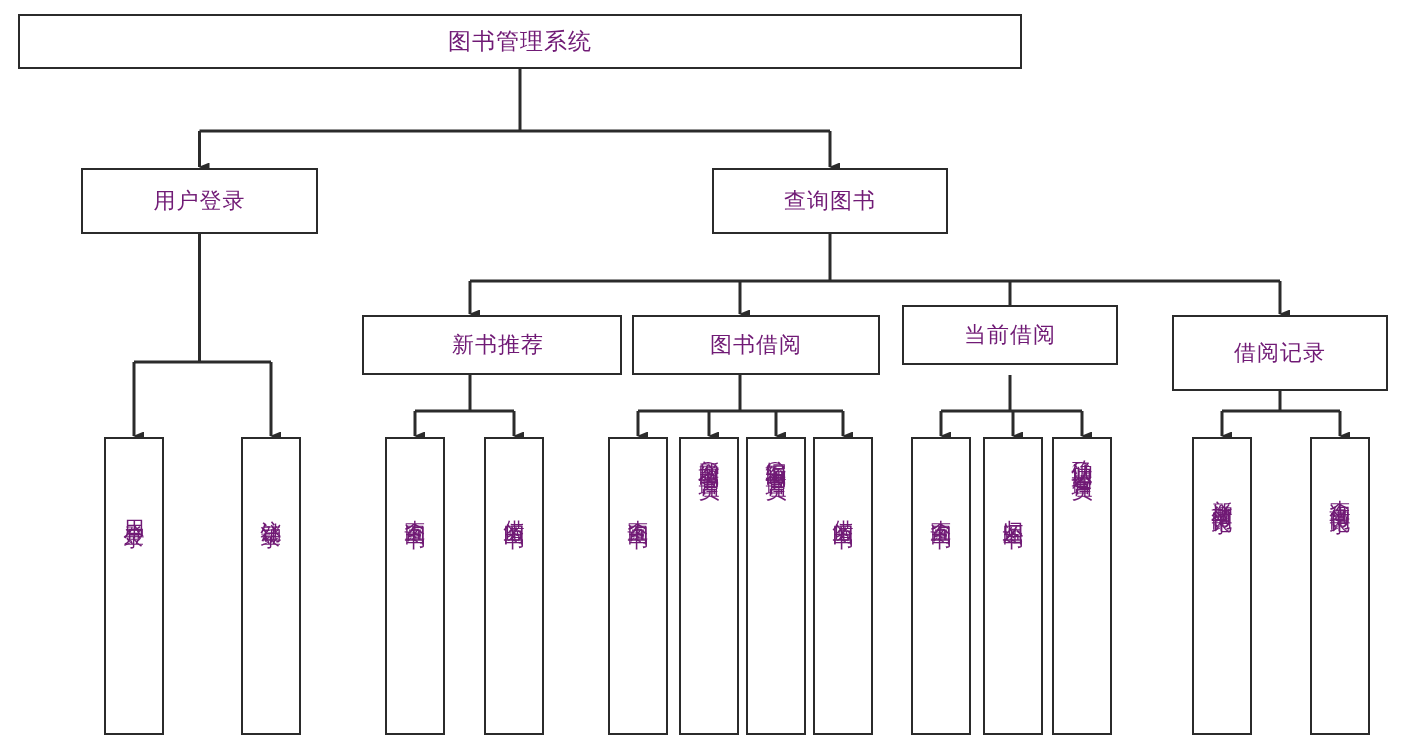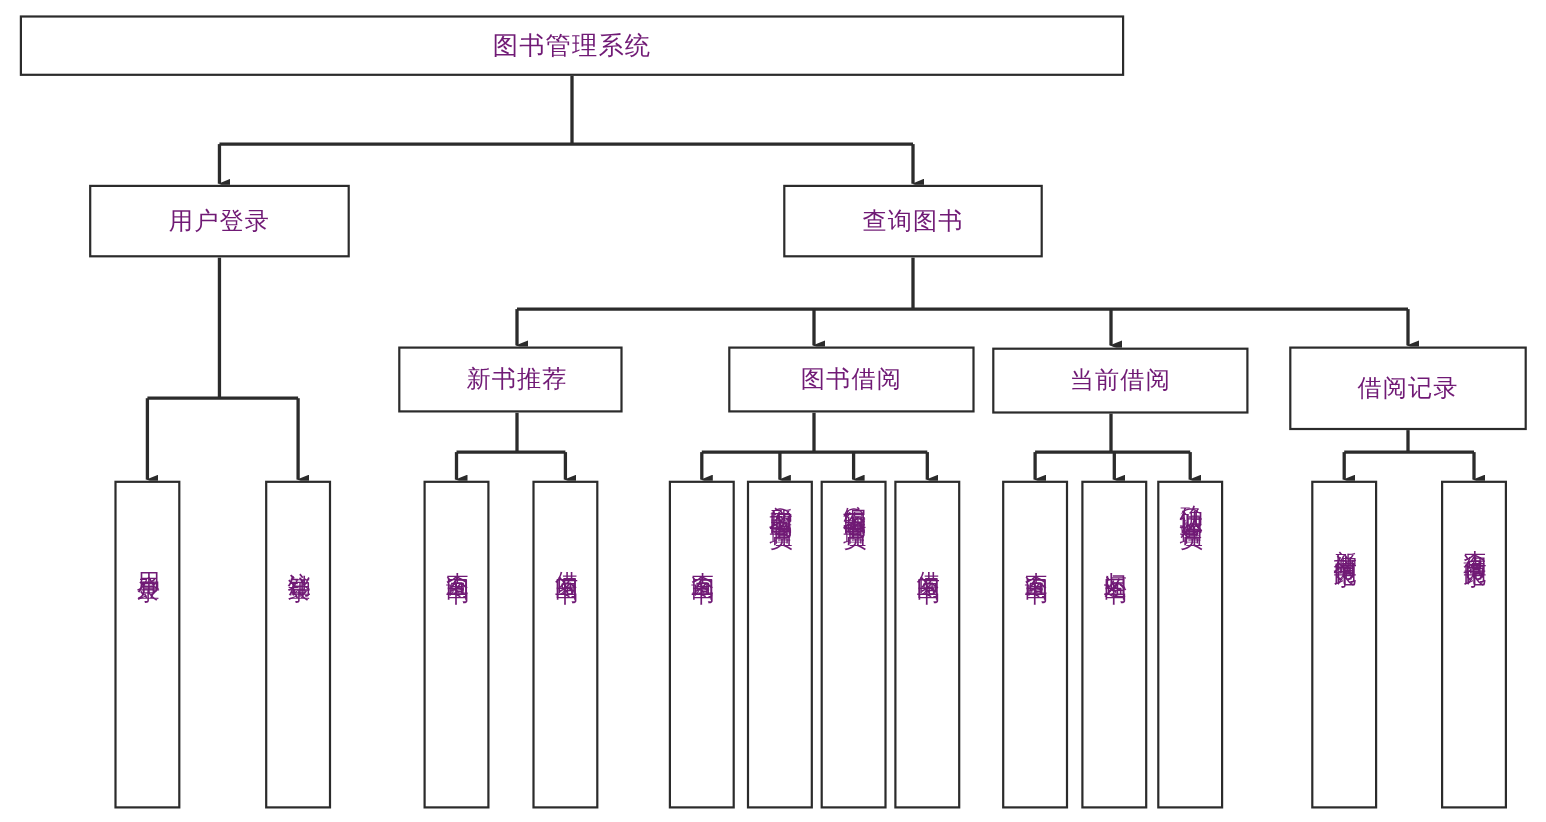--- a/index.html
+++ b/index.html
@@ -127,27 +127,27 @@
     <span class="flat-label">图书管理系统</span>
   </div>
 
   <div id="node-container">
       <div class="node-box level-2" style="left: 81px; top: 168px; width: 237px; height: 66px;">
         <span class="flat-label">用户登录</span>
       </div>
       <div class="node-box level-2" style="left: 712px; top: 168px; width: 236px; height: 66px;">
         <span class="flat-label">查询图书</span>
       </div>
-      <div class="node-box level-3" style="left: 362px; top: 315px; width: 204px; height: 60px; padding-left: 12px;">
+      <div class="node-box level-3" style="left: 362px; top: 315px; width: 260px; height: 60px; padding-left: 12px;">
         <span class="flat-label">新书推荐</span>
       </div>
-      <div class="node-box level-3" style="left: 632px; top: 315px; width: 224px; height: 60px; margin-left: 30px;">
+      <div class="node-box level-3" style="left: 632px; top: 315px; width: 248px; height: 60px;">
         <span class="flat-label">图书借阅</span>
       </div>
-      <div class="node-box level-3" style="left: 902px; top: 316px; width: 233px; height: 60px;">
+      <div class="node-box level-3" style="left: 902px; top: 305px; width: 216px; height: 60px;">
         <span class="flat-label">当前借阅</span>
       </div>
       <div class="node-box level-3" style="left: 1172px; top: 315px; width: 216px; height: 76px;">
         <span class="flat-label">借阅记录</span>
       </div>
       <div class="node-box leaf" style="left: 104px; top: 437px; width: 60px; height: 298px;">
         <span class="leaf-label leaf-mid">用户登录</span>
       </div>
       <div class="node-box leaf" style="left: 241px; top: 437px; width: 60px; height: 298px;">
         <span class="leaf-label leaf-mid">注销登录</span>

